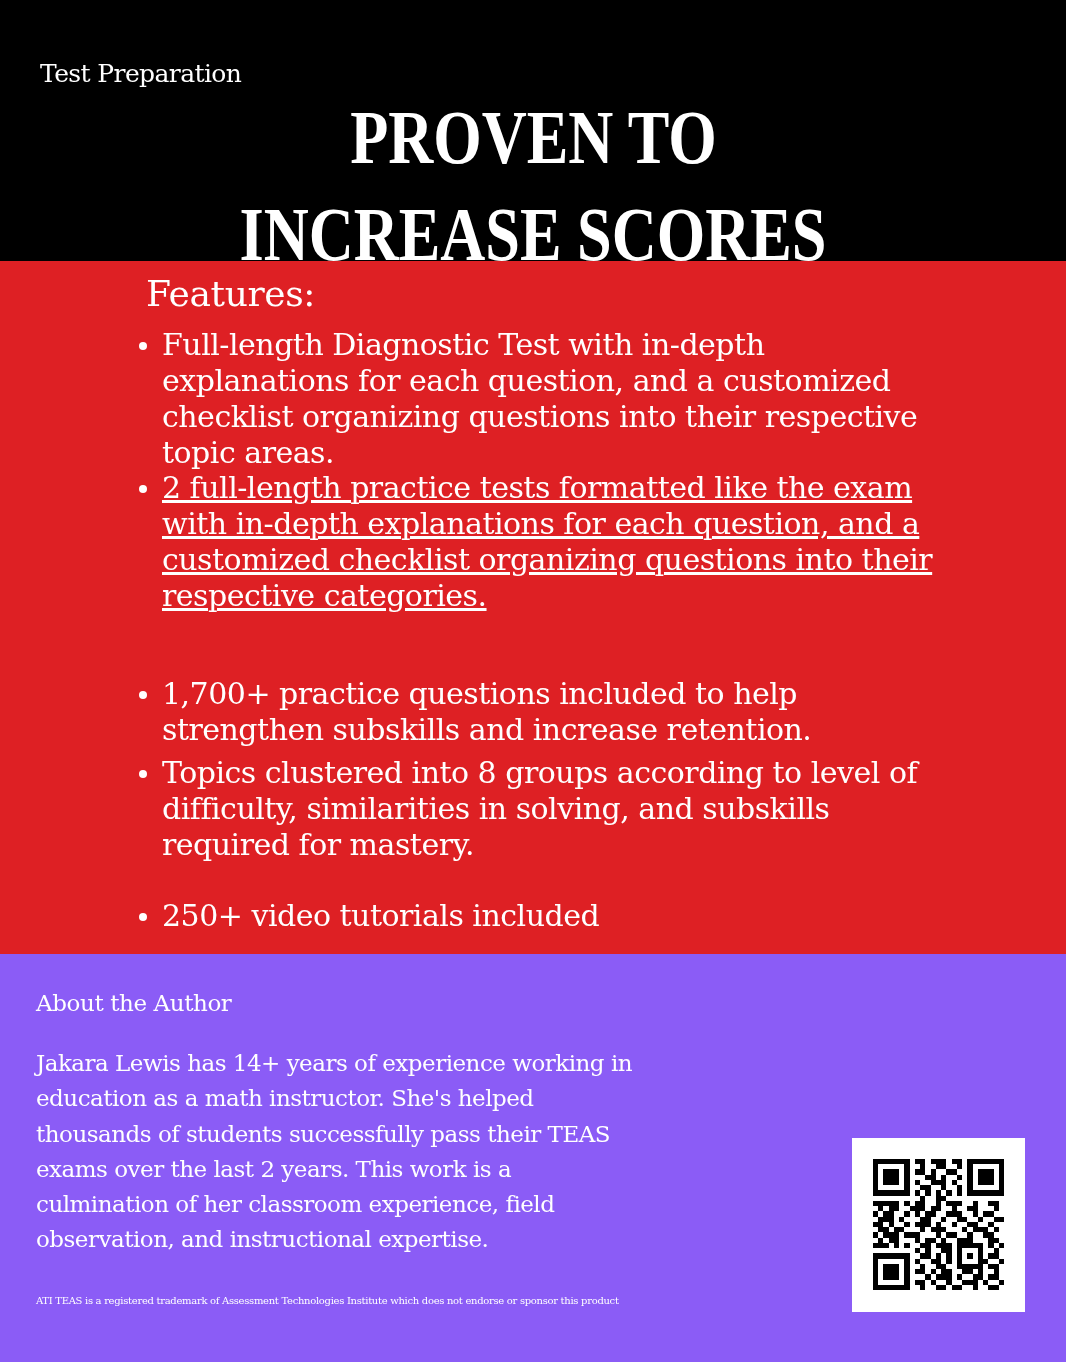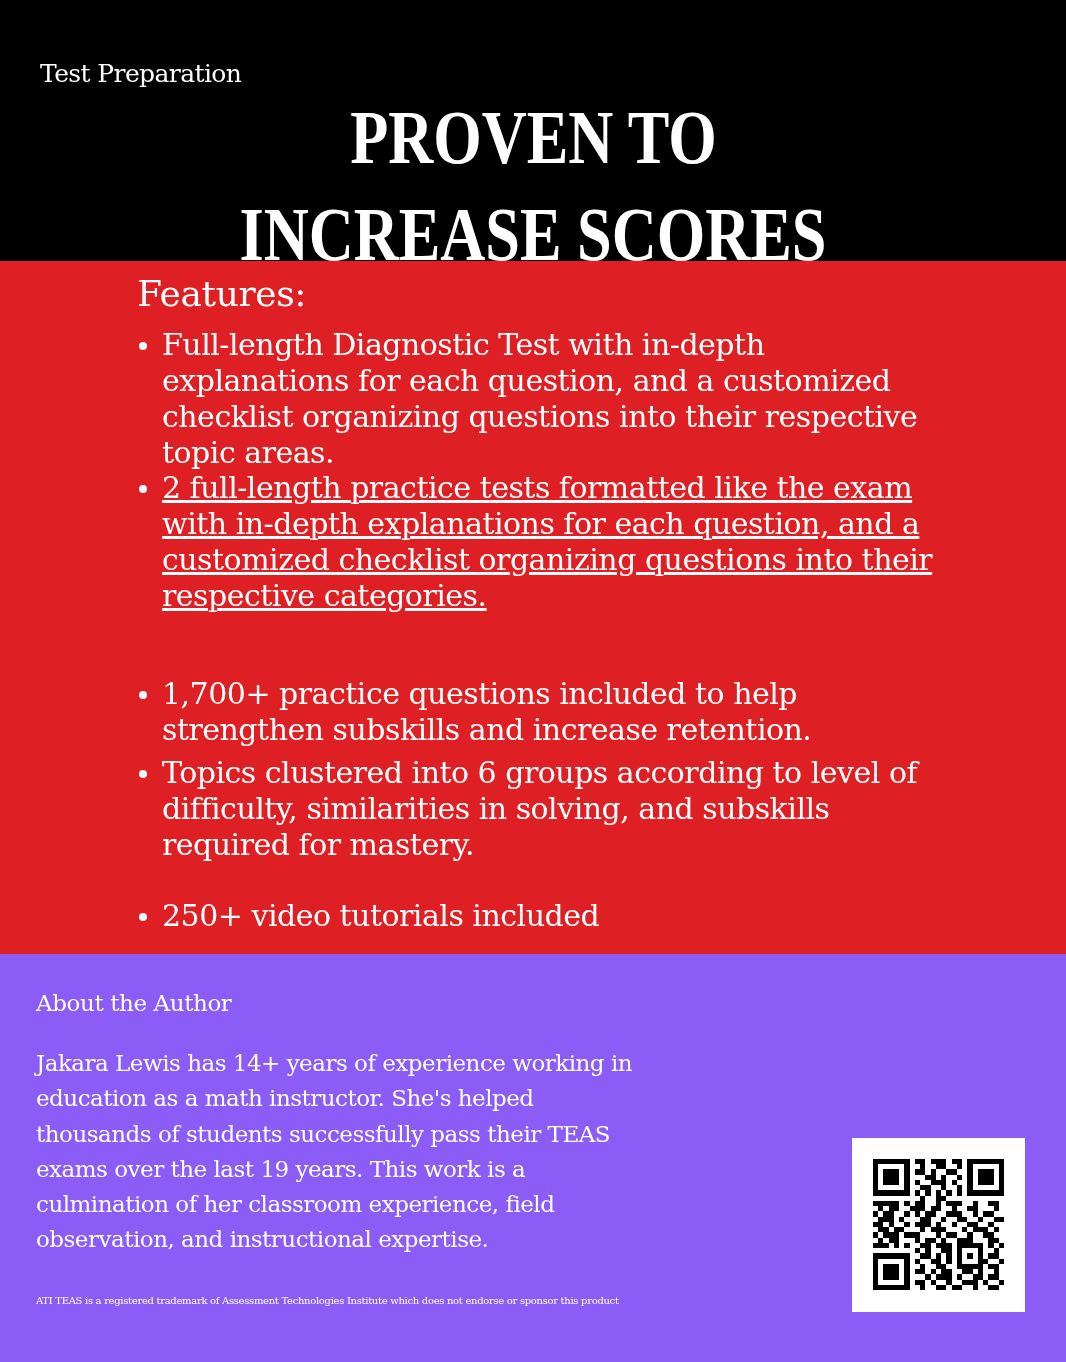--- a/index.html
+++ b/index.html
@@ -7,21 +7,21 @@
   body { position: relative; font-family: "DejaVu Serif", "Liberation Serif", serif; color: #fff; }
 
   .top { position: absolute; left: 0; top: 0; width: 939px; height: 261px; background: #000; margin-top: 32px; }
   .kicker { position: absolute; left: 40px; top: 27px; font-size: 25px; letter-spacing: -0.6px; white-space: nowrap; }
   .title-line { position: absolute; left: 0; width: 1066px; text-align: center; font-family: "Liberation Serif", serif; font-weight: bold; font-size: 76px; line-height: 76px; white-space: nowrap; }
   .title-line span { display: inline-block; transform: scaleX(0.82); transform-origin: center; }
   .t1 { top: 67px; }
   .t2 { top: 164px; }
 
   .red { position: absolute; left: 0; top: 261px; width: 1066px; height: 693px; background: #DE2024; }
-  .features-h { position: absolute; left: 137px; top: 12px; font-size: 36px; letter-spacing: -0.4px; white-space: nowrap; }
+  .features-h { position: absolute; left: 146px; top: 12px; font-size: 36px; letter-spacing: -0.4px; white-space: nowrap; }
   .bullets { position: absolute; left: 137px; top: 66px; width: 800px; list-style: none; }
   .bullet { position: relative; padding-left: 25px; font-size: 30px; line-height: 36px; letter-spacing: -0.5px; }
   .bullet::before { content: ""; position: absolute; left: 2px; top: 15px; width: 8px; height: 8px; border-radius: 50%; background: #fff; }
   .b1 { position: absolute; top: 0; }
   .b2 { position: absolute; top: 143px; text-decoration: underline; }
   .b3 { position: absolute; top: 321px; margin-top: 28px; }
   .b4 { position: absolute; top: 428px; }
   .b5 { position: absolute; top: 571px; }
 
   .bottom { position: absolute; left: 0; top: 954px; width: 1066px; height: 408px; background: #8b5cf6; }
@@ -40,31 +40,31 @@
   <div class="title-line t1"><span>PROVEN TO</span></div>
   <div class="title-line t2"><span>INCREASE SCORES</span></div>
 </div>
 
 <div class="red">
   <div class="features-h">Features:</div>
   <ul class="bullets">
     <li class="bullet b1">Full-length Diagnostic Test with in-depth explanations for each question, and a customized checklist organizing questions into their respective topic areas.</li>
     <li class="bullet b2">2 full-length practice tests formatted like the exam with in-depth explanations for each question, and a customized checklist organizing questions into their respective categories.</li>
     <li class="bullet b3">1,700+ practice questions included to help strengthen subskills and increase retention.</li>
-    <li class="bullet b4">Topics clustered into 6 groups according to level of difficulty, similarities in solving, and subskills required for mastery.</li>
+    <li class="bullet b4">Topics clustered into 8 groups according to level of difficulty, similarities in solving, and subskills required for mastery.</li>
     <li class="bullet b5">250+ video tutorials included</li>
   </ul>
 </div>
 
 <div class="bottom">
   <div class="about-h">About the Author</div>
   <div class="bio">Jakara Lewis  has 14+ years of experience working in
 education as a math instructor. She's helped
 thousands of  students successfully  pass their TEAS
-exams over the last 19 years. This work is a
+exams over the last 2 years. This work is a
 culmination of her classroom experience, field
 observation, and  instructional expertise.</div>
   <div class="disclaimer">ATI TEAS is a registered trademark of Assessment Technologies Institute which does not endorse or sponsor this product</div>
 
   <div class="qr-box">
     <svg viewBox="0 0 25 25" shape-rendering="crispEdges">
       <g fill="#000">
 
         <path d="M0 0h7v7h-7z M1 1v5h5v-5z" fill-rule="evenodd"></path>
         <rect x="2" y="2" width="3" height="3"></rect>

